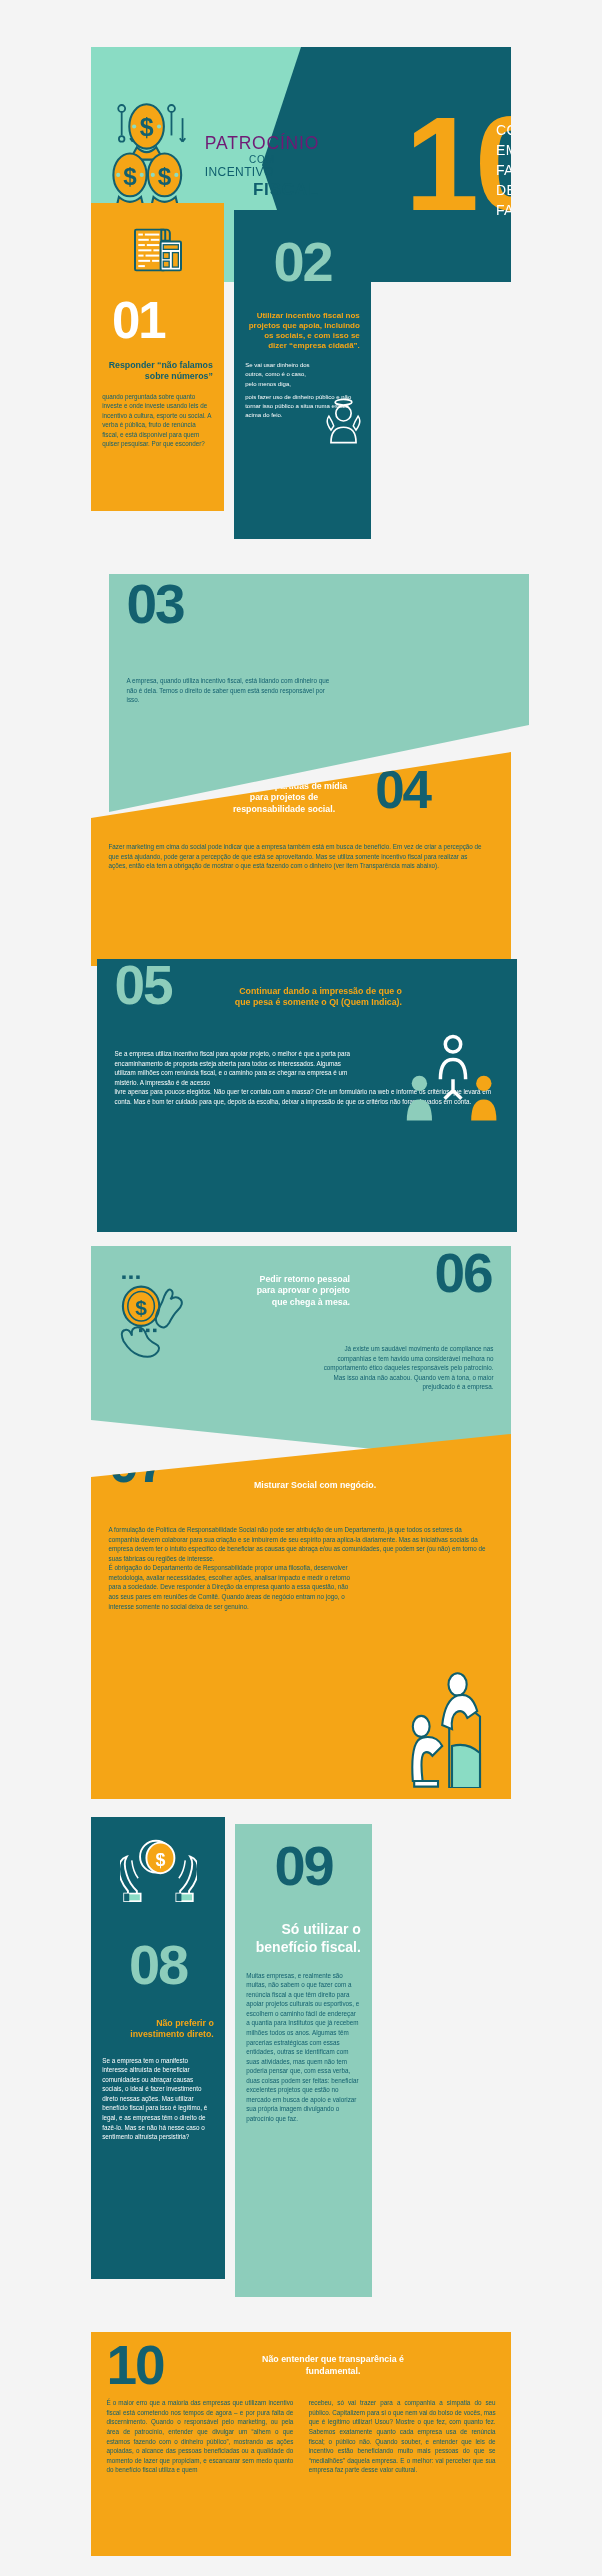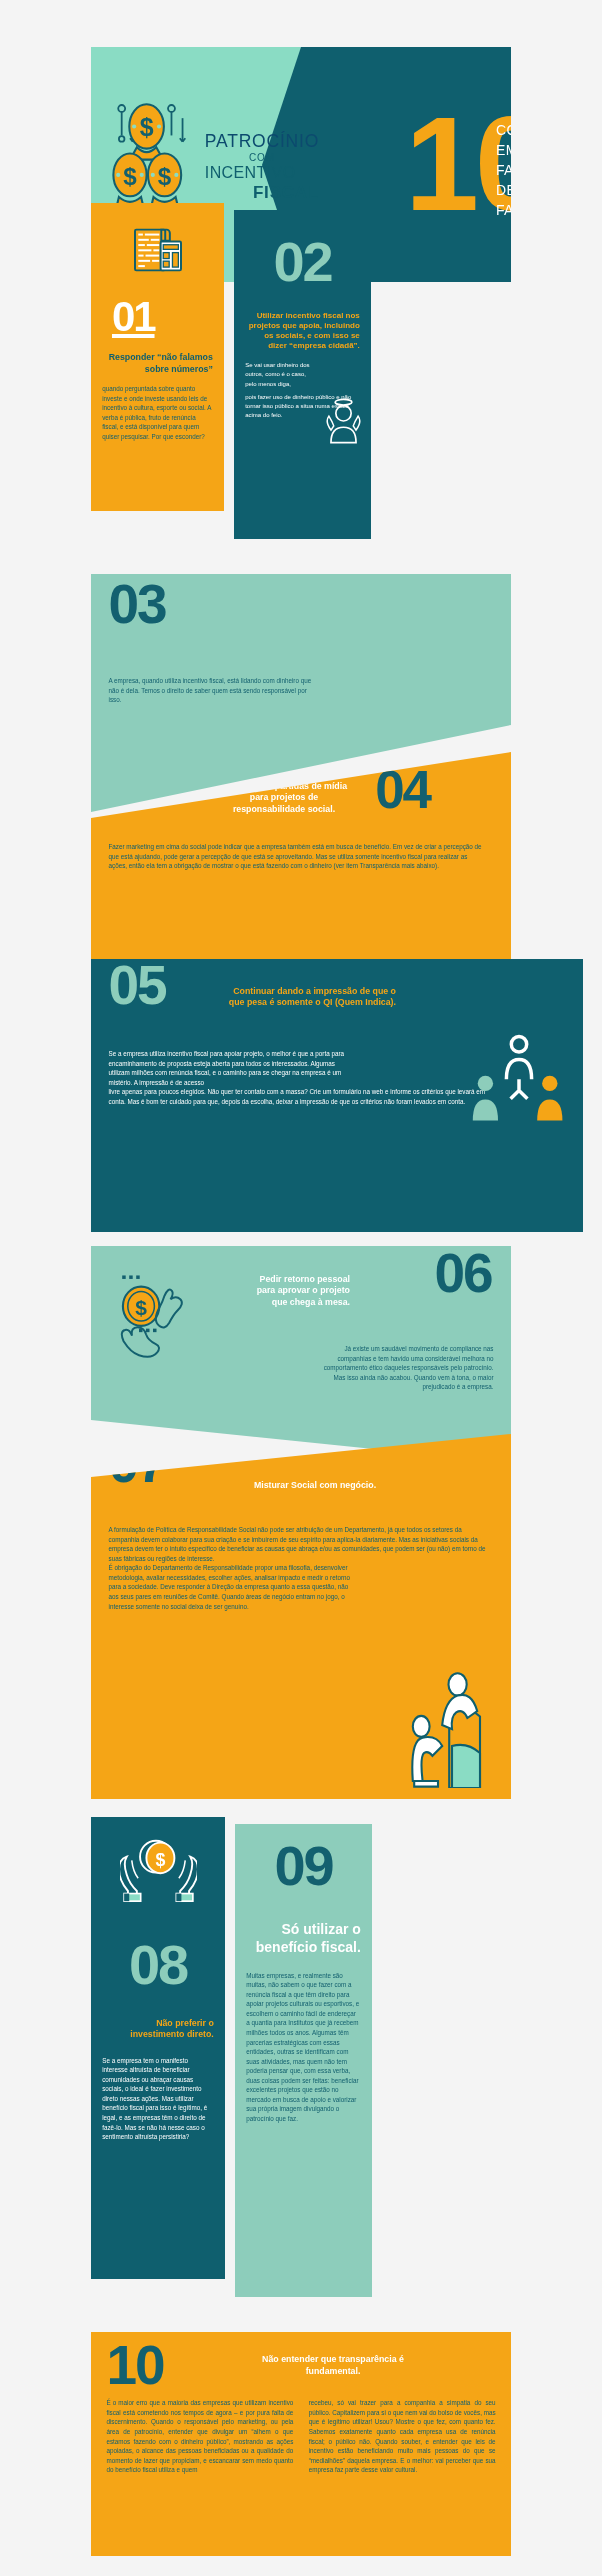--- a/index.html
+++ b/index.html
@@ -47,28 +47,28 @@
     padding-left: 21px;
   }
   .people-icon { width: 83px; height: 133px; flex: 0 0 auto; }
   .brand-text {
     color: #0f5f6e;
     line-height: 1.16;
     padding-top: 4.2px;
   }
   .brand-l1 {
     font-size: 17.5px; letter-spacing: 0.8px; font-weight: 400;
-    color: #0c4a6e;
+    color: #701a75;
   }
   .brand-l2 {
     font-size: 10px; letter-spacing: 0.8px; text-align: center;
     color: #0f5f6e; margin: 0.7px 0;
   }
   .brand-l3 {
-    font-size: 16px; letter-spacing: 0.4px; font-weight: 400;
+    font-size: 12px; letter-spacing: 0.4px; font-weight: 400;
     color: #0f5f6e;
   }
   .brand-l4 {
     font-size: 17px; letter-spacing: 0.8px; font-weight: 700;
     text-align: right; color: #0f5f6e;
   }
   .header-big-num {
     position: absolute;
     left: 314px; top: 63px;
     font-size: 133px;
@@ -106,39 +106,39 @@
   
   .sec-a { position: absolute; left: 0; top: 203px; width: 602px; height: 350px; }
 
   .card01 {
     position: absolute; left: 91px; top: 0;
     width: 133px; height: 308px;
     background: #f5a516;
     padding: 12.6px 11.2px;
   }
   .card01 .icon-wrap { display: flex; justify-content: center; margin-top: 11.2px; }
-  .card01 .num { font-size: 42px; color: #ffffff; margin: 24px 0 0 9.8px; text-decoration: underline; }
+  .card01 .num { font-size: 51px; color: #ffffff; margin: 24px 0 0 9.8px; }
   .card01 .title { font-size: 8.8px; color: #0f5f6e; margin-top: 18px; }
   .card01 .body { font-size: 6.3px; color: #13606f; margin-top: 9px; }
 
   .card02 {
     position: absolute; left: 234px; top: 7px;
     width: 137px; height: 329px;
     background: #0f5f6e;
     padding: 12.6px 11.2px;
   }
   .card02 .num { font-size: 56px; color: #8dcdbb; text-align: center; margin-top: 15.4px; }
   .card02 .title { font-size: 8px; color: #f5a516; margin-top: 25px; }
   .card02 .body { font-size: 6px; color: #ffffff; margin-top: 9.8px; width: 67px; }
   .angel-icon { position: absolute; right: 8.4px; top: 188px; width: 39px; height: 46px; }
 
   
   .sec-b { position: absolute; left: 0; top: 574px; width: 602px; height: 392px; }
   .band03 {
-    position: absolute; left: 91px; top: 0;
+    position: absolute; left: 109px; top: 0;
     width: 420px; height: 238px;
     background: #8dcdbb;
     clip-path: polygon(0 0, 420px 0, 420px 151px, 0 238px);
   }
   .band03 .num {
     position: absolute; left: 17.5px; top: 7px;
     font-size: 55px; color: #13606f;
   }
   .band03 .title {
     position: absolute; left: 144px; top: 15.4px;
@@ -165,21 +165,21 @@
     width: 140px;
     font-size: 8.8px; color: #ffffff; text-align: center;
   }
   .band04 .body {
     position: absolute; left: 17.5px; top: 90px;
     width: 378px;
     font-size: 6.3px; color: #13606f;
   }
 
   
-  .sec-c { position: absolute; left: 91px; top: 959px; width: 492px; height: 273px;
+  .sec-c { position: absolute; left: 97px; top: 959px; width: 420px; height: 273px;
            background: #0f5f6e; }
   .sec-c .num { position: absolute; left: 17.5px; top: 2.8px; font-size: 55px; color: #8dcdbb; }
   .sec-c .title { position: absolute; left: 137px; top: 27px; width: 168px;
                   font-size: 8.8px; color: #f5a516; }
   .sec-c .body { position: absolute; left: 17.5px; top: 90px; width: 382px;
                  font-size: 6.3px; color: #ffffff; }
   .sec-c .body .narrow { display: block; width: 242px; }
   .people3-icon { position: absolute; right: 15.4px; top: 74px; width: 98px; height: 91px; }
 
   

